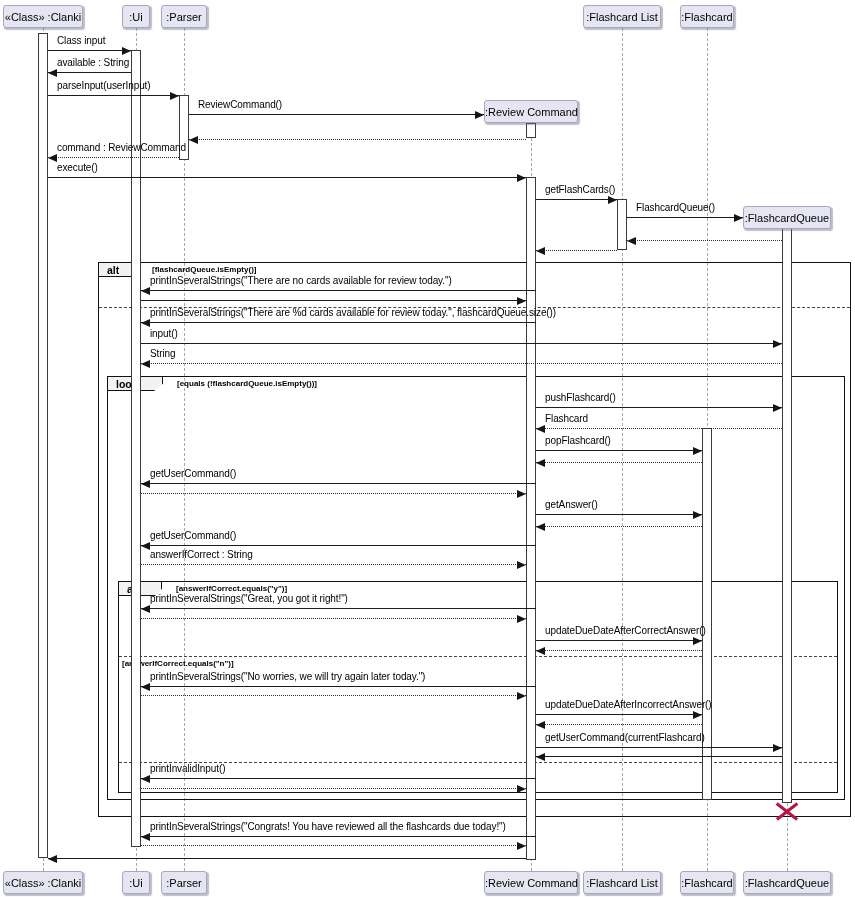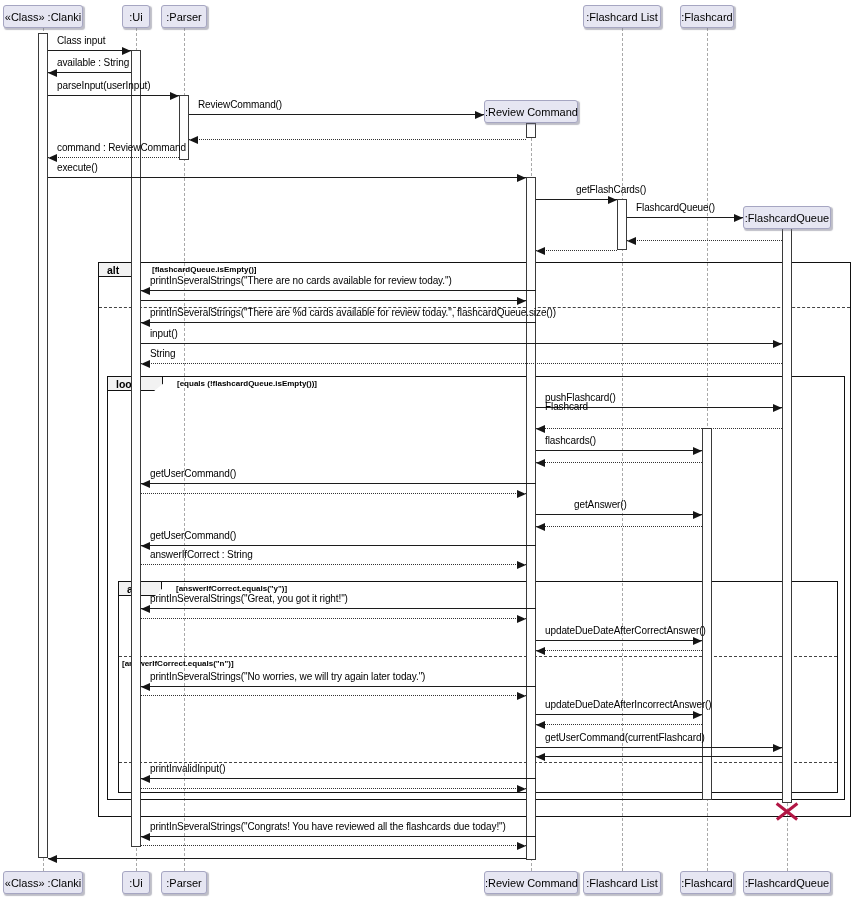--- a/index.html
+++ b/index.html
@@ -74,21 +74,21 @@
     <div class="mline dashed" style="left: 189px; top: 139px; width: 337px;"></div>
     <div class="ah l" style="left: 189px; top: 135.5px;"></div>
     <div class="mline dashed" style="left: 48px; top: 157px; width: 131px;"></div>
     <div class="ah l" style="left: 48px; top: 153.5px;"></div>
     <div class="mlabel" style="left: 57px; top: 142px;">command : ReviewCommand</div>
     <div class="mline" style="left: 48px; top: 177px; width: 478px;"></div>
     <div class="ah r" style="left: 517px; top: 173.5px;"></div>
     <div class="mlabel" style="left: 57px; top: 162px;">execute()</div>
     <div class="mline" style="left: 536px; top: 199px; width: 81px;"></div>
     <div class="ah r" style="left: 608px; top: 195.5px;"></div>
-    <div class="mlabel" style="left: 576px; top: 184px;">getFlashCards()</div>
+    <div class="mlabel" style="left: 545px; top: 184px;">getFlashCards()</div>
     <div class="mline" style="left: 627px; top: 217px; width: 116px;"></div>
     <div class="ah r" style="left: 734px; top: 213.5px;"></div>
     <div class="mlabel" style="left: 636px; top: 202px;">FlashcardQueue()</div>
     <div class="mline dashed" style="left: 627px; top: 240px; width: 155px;"></div>
     <div class="ah l" style="left: 627px; top: 236.5px;"></div>
     <div class="mline dashed" style="left: 536px; top: 250px; width: 81px;"></div>
     <div class="ah l" style="left: 536px; top: 246.5px;"></div>
     <div class="mline" style="left: 141px; top: 290px; width: 395px;"></div>
     <div class="ah l" style="left: 141px; top: 286.5px;"></div>
     <div class="mlabel" style="left: 150px; top: 275px;">printInSeveralStrings("There are no cards available for review today.")</div>
@@ -101,34 +101,34 @@
     <div class="ah r" style="left: 773px; top: 339.5px;"></div>
     <div class="mlabel" style="left: 150px; top: 328px;">input()</div>
     <div class="mline dashed" style="left: 141px; top: 363px; width: 641px;"></div>
     <div class="ah l" style="left: 141px; top: 359.5px;"></div>
     <div class="mlabel" style="left: 150px; top: 348px;">String</div>
     <div class="mline" style="left: 536px; top: 407px; width: 246px;"></div>
     <div class="ah r" style="left: 773px; top: 403.5px;"></div>
     <div class="mlabel" style="left: 545px; top: 392px;">pushFlashcard()</div>
     <div class="mline dashed" style="left: 536px; top: 428px; width: 246px;"></div>
     <div class="ah l" style="left: 536px; top: 424.5px;"></div>
-    <div class="mlabel" style="left: 545px; top: 401px;">Flashcard</div>
+    <div class="mlabel" style="left: 545px; top: 413px;">Flashcard</div>
     <div class="mline" style="left: 536px; top: 450px; width: 166px;"></div>
     <div class="ah r" style="left: 693px; top: 446.5px;"></div>
-    <div class="mlabel" style="left: 545px; top: 435px;">flashcards()</div>
+    <div class="mlabel" style="left: 545px; top: 435px;">popFlashcard()</div>
     <div class="mline dashed" style="left: 536px; top: 462px; width: 166px;"></div>
     <div class="ah l" style="left: 536px; top: 458.5px;"></div>
     <div class="mline" style="left: 141px; top: 483px; width: 395px;"></div>
     <div class="ah l" style="left: 141px; top: 479.5px;"></div>
     <div class="mlabel" style="left: 150px; top: 468px;">getUserCommand()</div>
     <div class="mline dashed" style="left: 141px; top: 493px; width: 385px;"></div>
     <div class="ah r" style="left: 517px; top: 489.5px;"></div>
     <div class="mline" style="left: 536px; top: 514px; width: 166px;"></div>
     <div class="ah r" style="left: 693px; top: 510.5px;"></div>
-    <div class="mlabel" style="left: 574px; top: 499px;">getAnswer()</div>
+    <div class="mlabel" style="left: 545px; top: 499px;">getAnswer()</div>
     <div class="mline dashed" style="left: 536px; top: 526px; width: 166px;"></div>
     <div class="ah l" style="left: 536px; top: 522.5px;"></div>
     <div class="mline" style="left: 141px; top: 545px; width: 395px;"></div>
     <div class="ah l" style="left: 141px; top: 541.5px;"></div>
     <div class="mlabel" style="left: 150px; top: 530px;">getUserCommand()</div>
     <div class="mline dashed" style="left: 141px; top: 564px; width: 385px;"></div>
     <div class="ah r" style="left: 517px; top: 560.5px;"></div>
     <div class="mlabel" style="left: 150px; top: 549px;">answerIfCorrect : String</div>
     <div class="mline" style="left: 141px; top: 608px; width: 395px;"></div>
     <div class="ah l" style="left: 141px; top: 604.5px;"></div>

